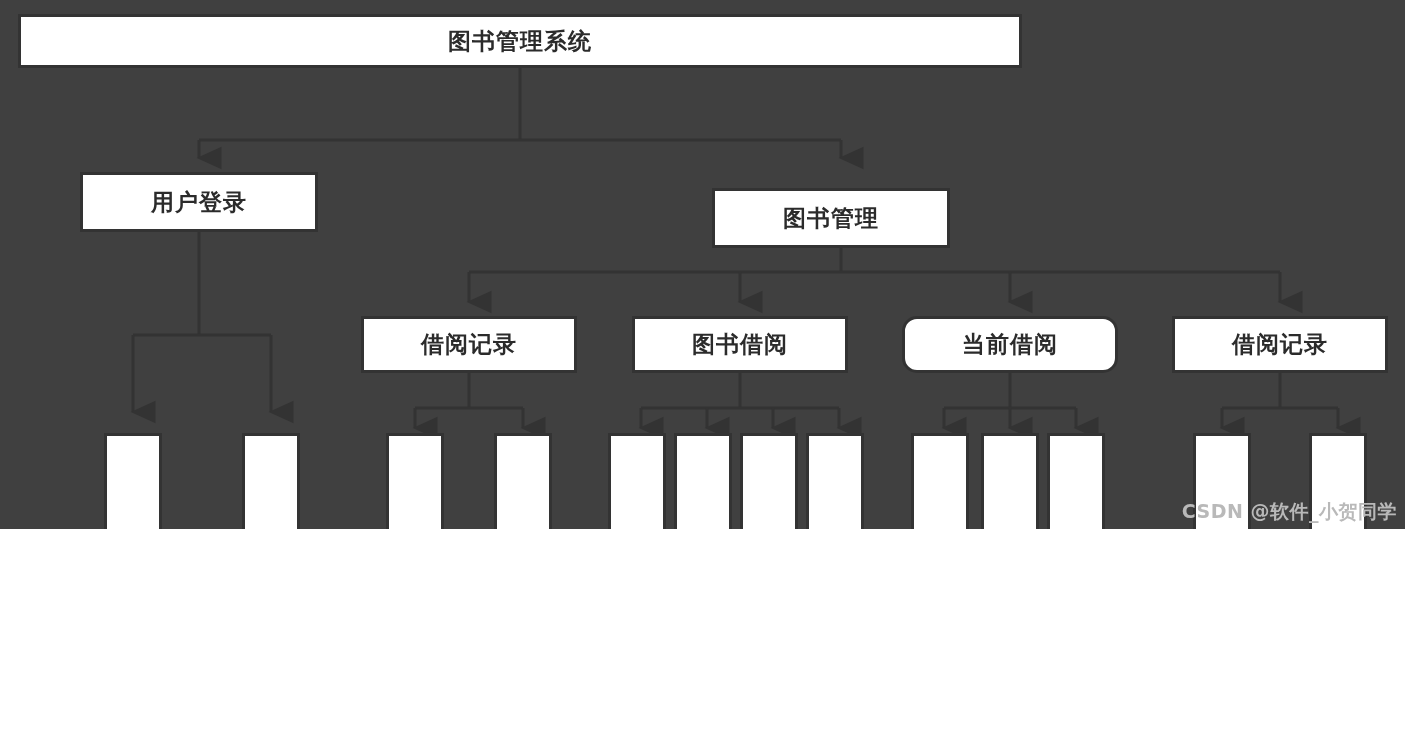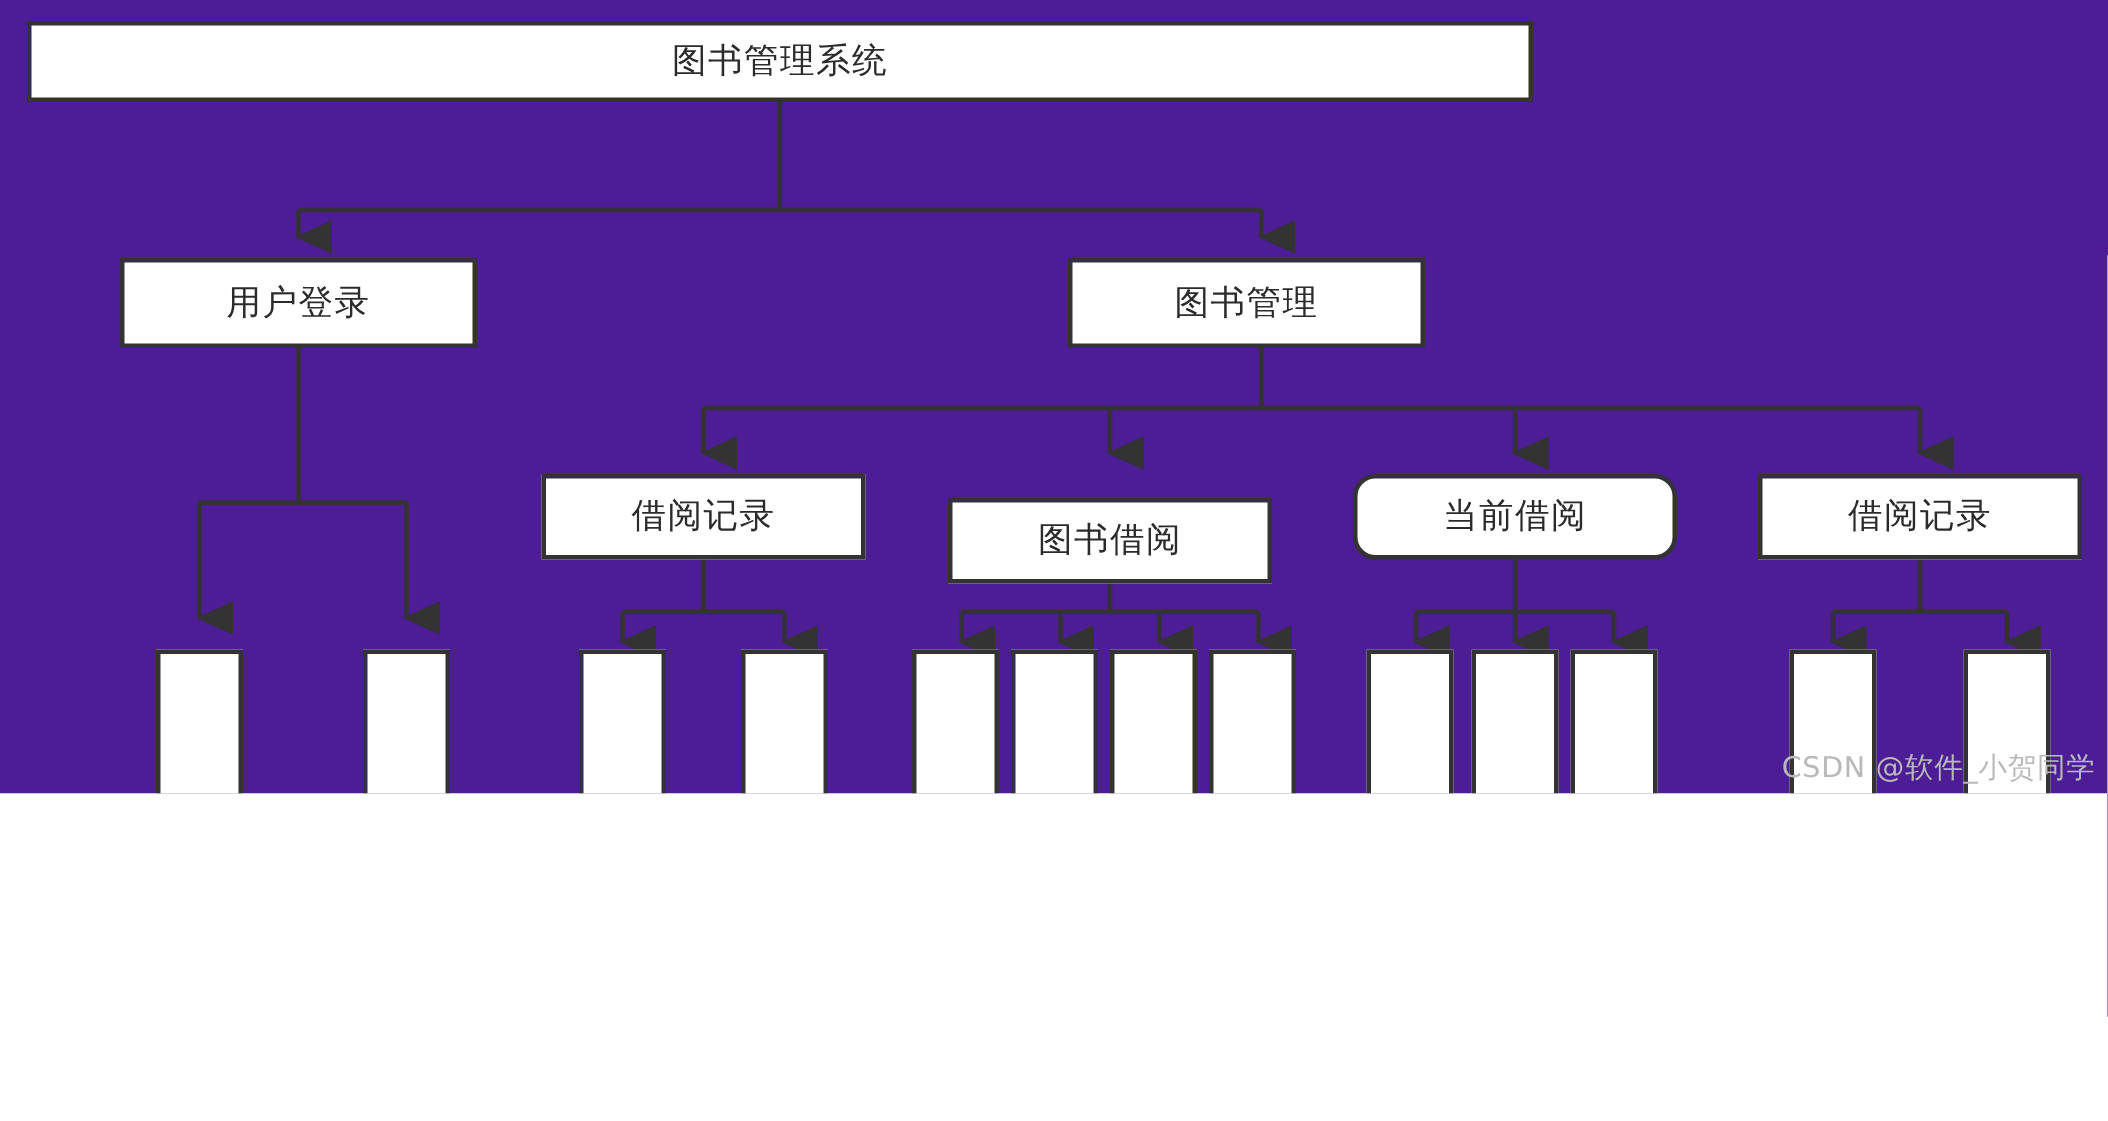--- a/index.html
+++ b/index.html
@@ -8,22 +8,23 @@
     padding: 0;
     background: #ffffff;
   }
   body {
     font-family: "DejaVu Sans", "Liberation Sans", sans-serif;
   }
   #diagram-canvas {
     position: relative;
     width: 1405px;
     height: 529px;
-    background: #4c1d95;
+    background: #404040;
     overflow: hidden;
+    font-weight: bold;
   }
   #connectors {
     position: absolute;
     left: 0;
     top: 0;
     width: 1405px;
     height: 747px;
     pointer-events: none;
   }
   .node {
@@ -128,28 +129,28 @@
     </g>
   </svg>
 
   <div class="node horizontal" style="left:18px; top:14px; width:1004px; height:54px;">
     <span class="node-label">图书管理系统</span>
   </div>
 
   <div class="node horizontal" style="left:80px; top:172px; width:238px; height:60px;">
     <span class="node-label">用户登录</span>
   </div>
-  <div class="node horizontal" style="left:712px; top:172px; width:238px; height:60px;">
+  <div class="node horizontal" style="left:712px; top:188px; width:238px; height:60px;">
     <span class="node-label">图书管理</span>
   </div>
 
   <div class="node horizontal" style="left:361px; top:316px; width:216px; height:57px;">
     <span class="node-label">借阅记录</span>
   </div>
-  <div class="node horizontal" style="left:632px; top:332px; width:216px; height:57px;">
+  <div class="node horizontal" style="left:632px; top:316px; width:216px; height:57px;">
     <span class="node-label">图书借阅</span>
   </div>
   <div class="node horizontal" style="left:902px; top:316px; width:216px; height:57px;border-radius:15px;">
     <span class="node-label">当前借阅</span>
   </div>
   <div class="node horizontal" style="left:1172px; top:316px; width:216px; height:57px;justify-content:center;">
     <span class="node-label">借阅记录</span>
   </div>
 
   <div class="node vertical" style="left:104px; top:433px; width:58px; height:300px;">

